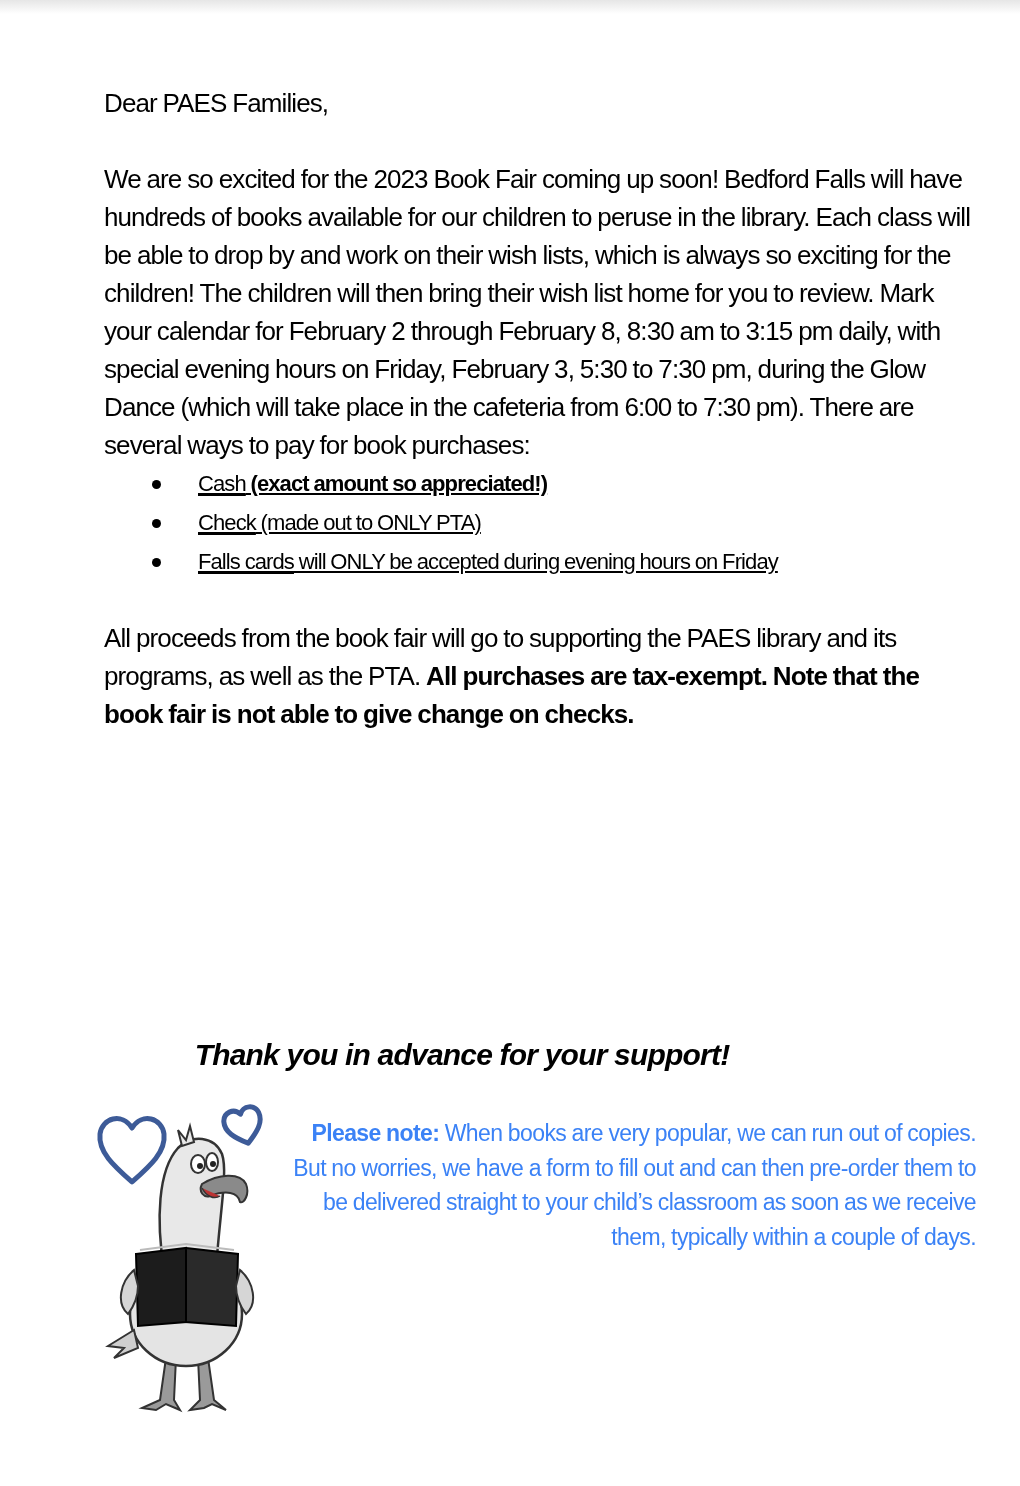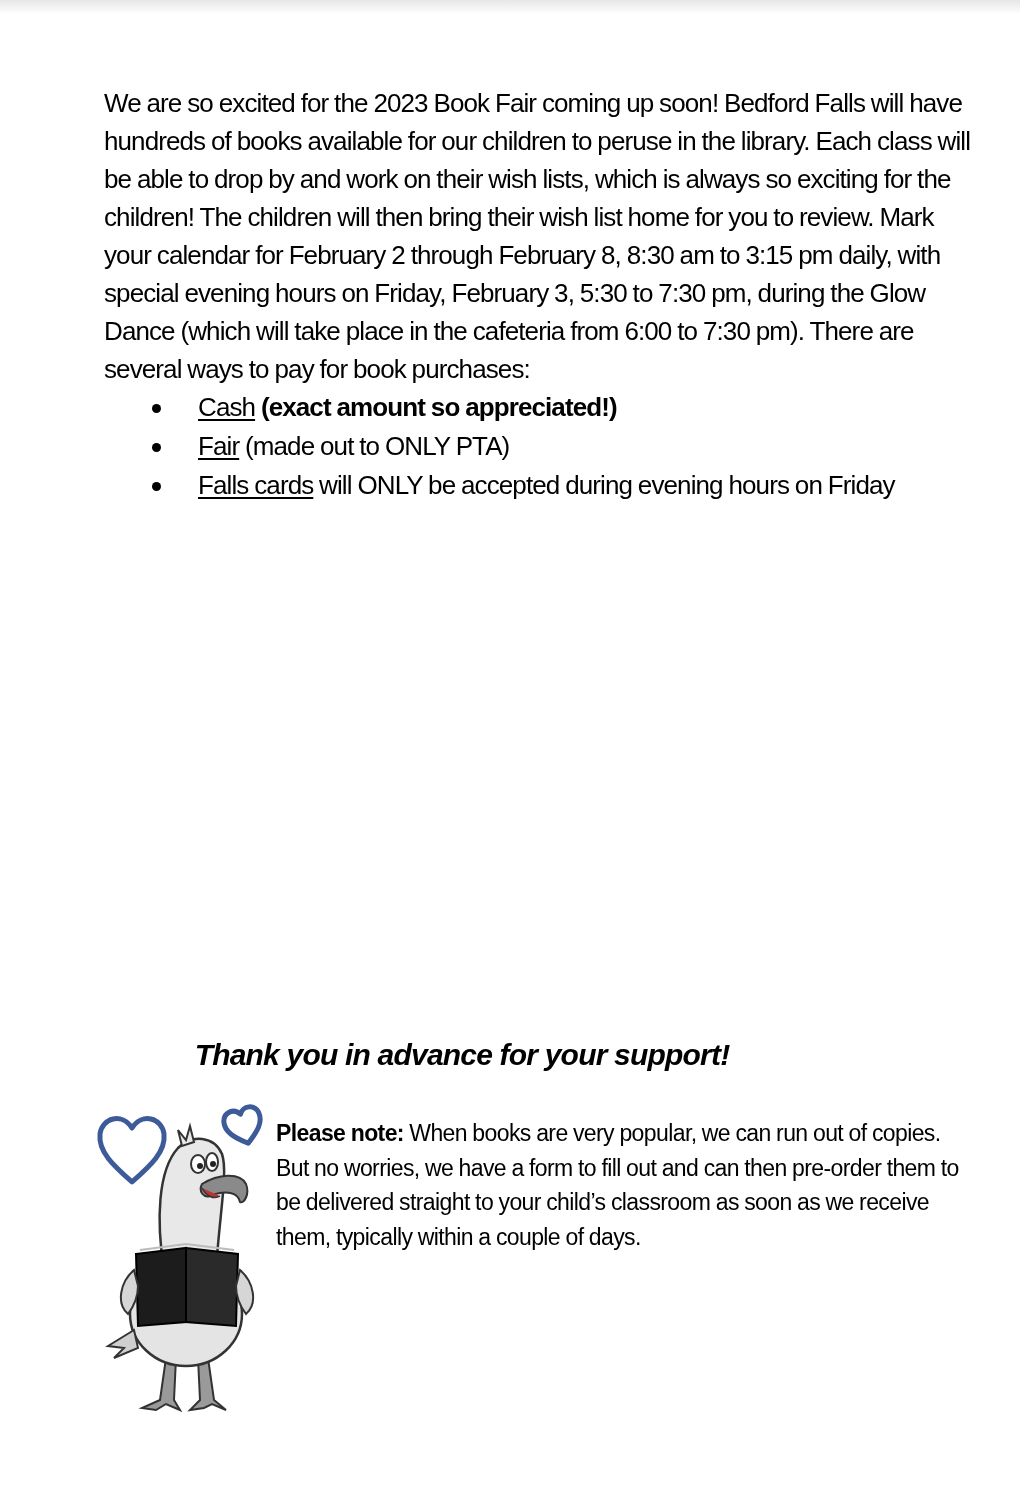--- a/index.html
+++ b/index.html
@@ -37,24 +37,25 @@
     .greeting { margin-bottom: 38px; }
     .gap { height: 38px; }
     .bullets {
       list-style: none;
       margin: 0;
       padding: 0;
     }
     .bullets li {
       position: relative;
       padding-left: 94px;
-      font-size: 26px;
+      font-size: 22px;
       line-height: 39px;
       letter-spacing: -0.9px;
       word-spacing: -0.5px;
+      text-decoration: underline;
     }
     .bullet-dot {
       position: absolute;
       left: 48px;
       top: 16px;
       width: 9px;
       height: 9px;
       border-radius: 50%;
       background: #000;
     }
@@ -77,57 +78,62 @@
       left: 276px;
       top: 1116px;
       width: 700px;
     }
     .note-p {
       font-size: 23px;
       line-height: 34.5px;
       letter-spacing: -0.6px;
       word-spacing: -0.4px;
       margin: 0 0 20px 0;
-      color: #000000;
+      color: #3b82f6;
+      text-align: right;
     }
     .note-label { font-weight: bold; font-weight: 600; }
     .mascot {
       position: absolute;
       left: 94px;
       top: 1100px;
       width: 180px;
       height: 320px;
     }
   </style>
 </head>
 <body>
 
 <div class="top-shade"></div>
 
 <div class="page">
+  <p class="p greeting">Dear PAES Families,</p>
 
   <p class="p">We are so excited for the 2023 Book Fair coming up soon! Bedford Falls will have hundreds of books available for our children to peruse in the library. Each class will be able to drop by and work on their wish lists, which is always so exciting for the children! The children will then bring their wish list home for you to review. Mark your calendar for February 2 through February 8, 8:30 am to 3:15 pm daily, with special evening hours on Friday, February 3, 5:30 to 7:30 pm, during the Glow Dance (which will take place in the cafeteria from 6:00 to 7:30 pm). There are several ways to pay for book purchases:</p>
 
   <ul class="bullets">
     <li>
       <span class="bullet-dot"></span>
       <span class="u">Cash</span><span class="b"> (exact amount so appreciated!)</span>
     </li>
     <li>
       <span class="bullet-dot"></span>
-      <span class="u">Fair</span><span> (made out to ONLY PTA)</span>
+      <span class="u">Check</span><span> (made out to ONLY PTA)</span>
     </li>
     <li>
       <span class="bullet-dot"></span>
       <span class="u">Falls cards</span><span> will ONLY be accepted during evening hours on Friday</span>
     </li>
   </ul>
 
   <div class="gap"></div>
 
+  <p class="p">
+    <span>All proceeds from the book fair will go to supporting the PAES library and its programs, as well as the PTA. </span><span class="b">All purchases are tax-exempt. Note that the book fair is not able to give change on checks.</span>
+  </p>
 
   <div class="gap"></div>
 
 </div>
 
 <p class="thanks">Thank you in advance for your support!</p>
 
 <div class="mascot">
   <svg width="180" height="320" viewBox="0 0 180 320" xmlns="http://www.w3.org/2000/svg">
 

